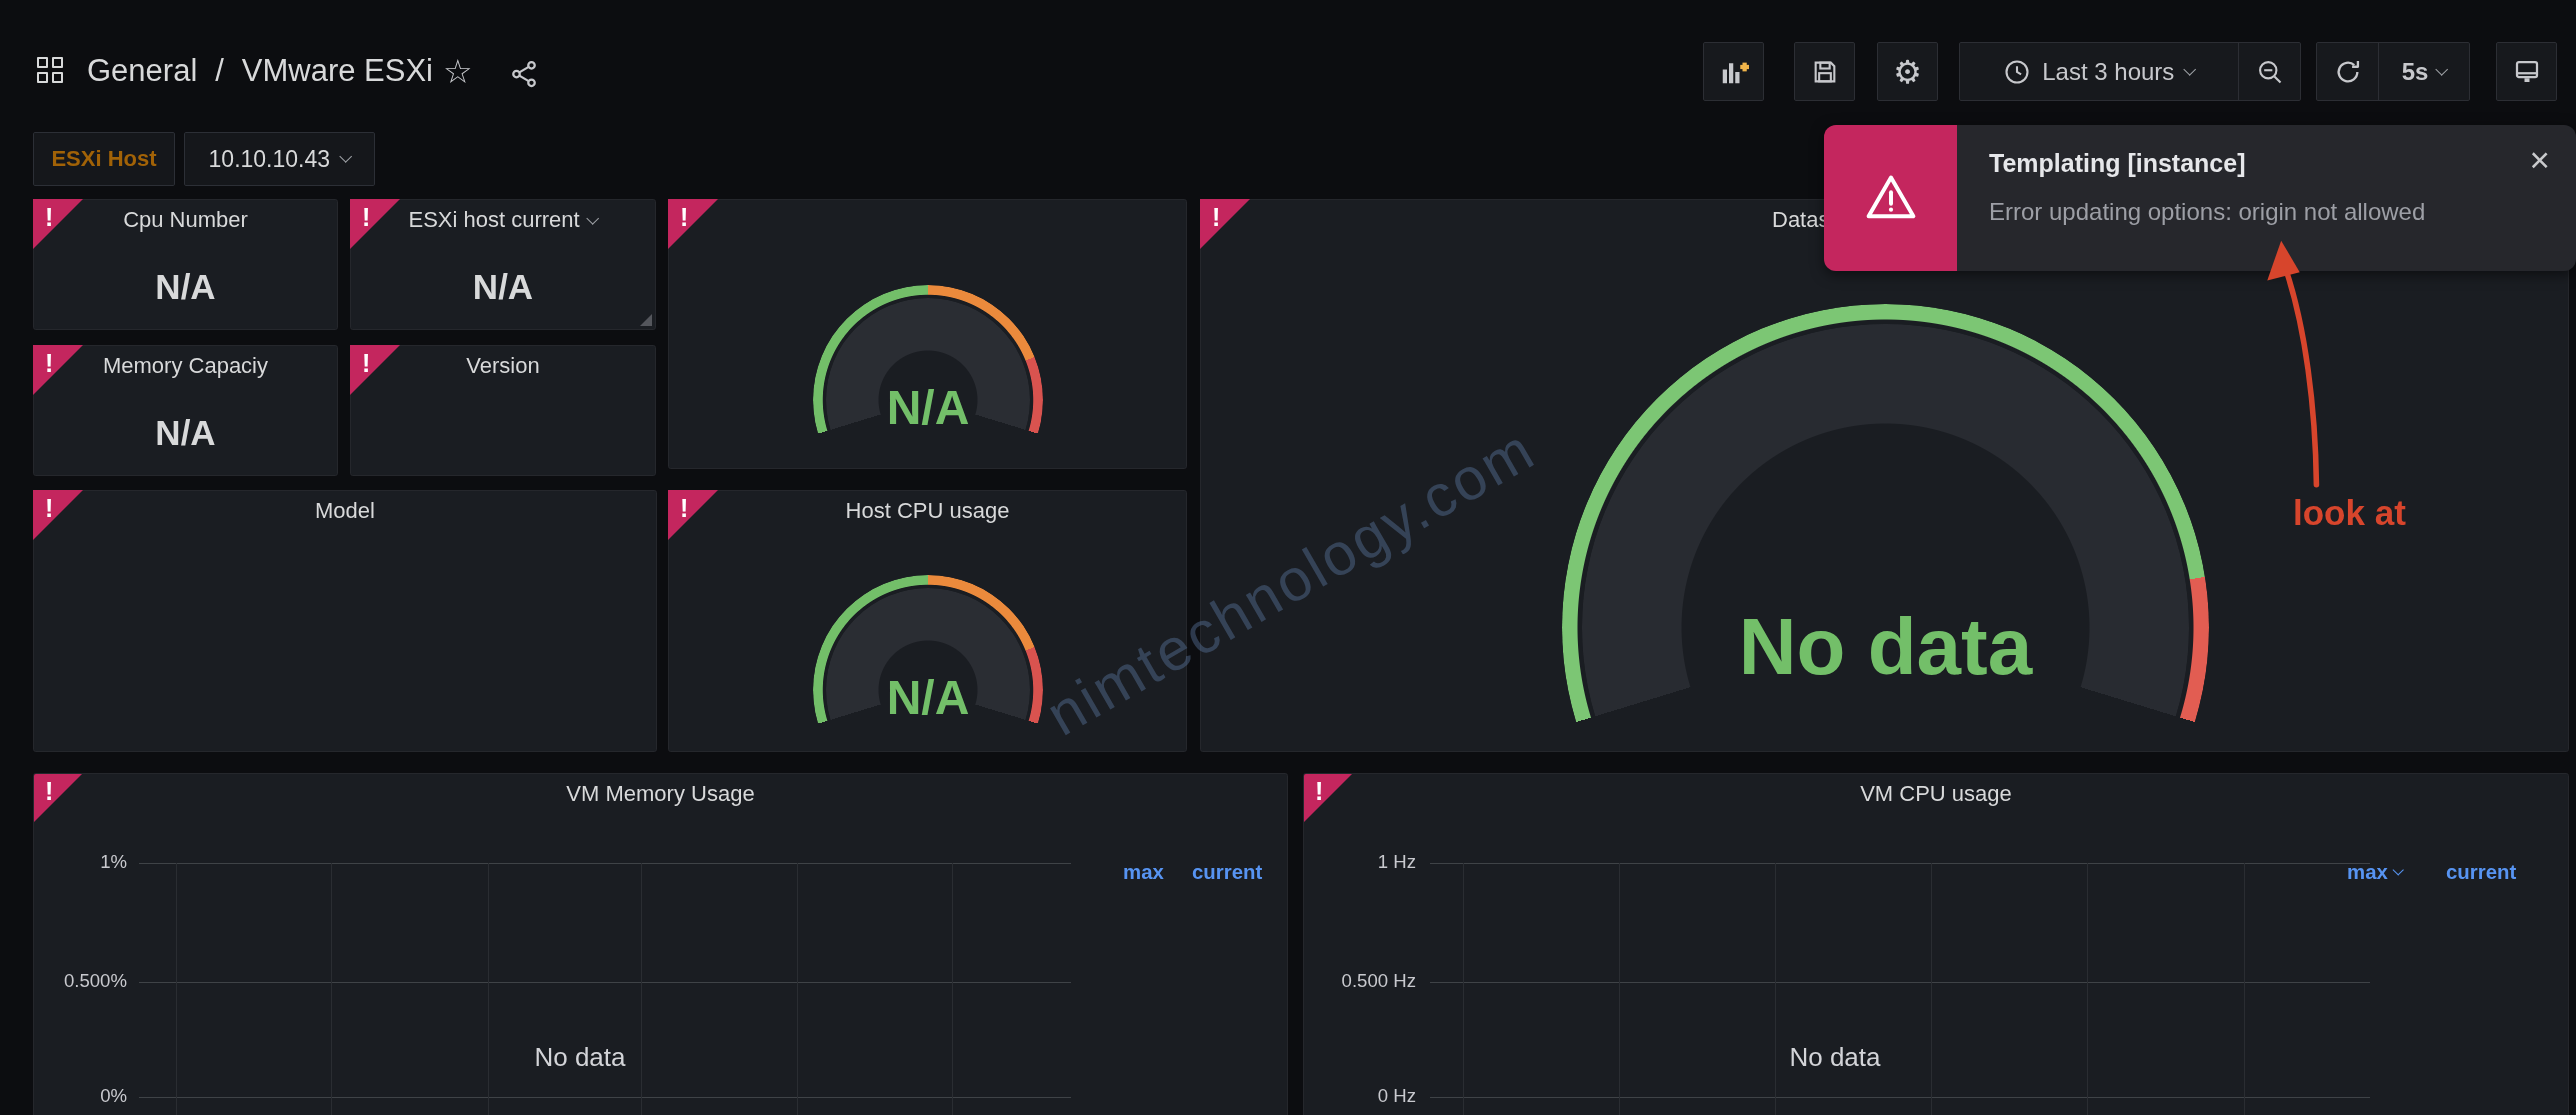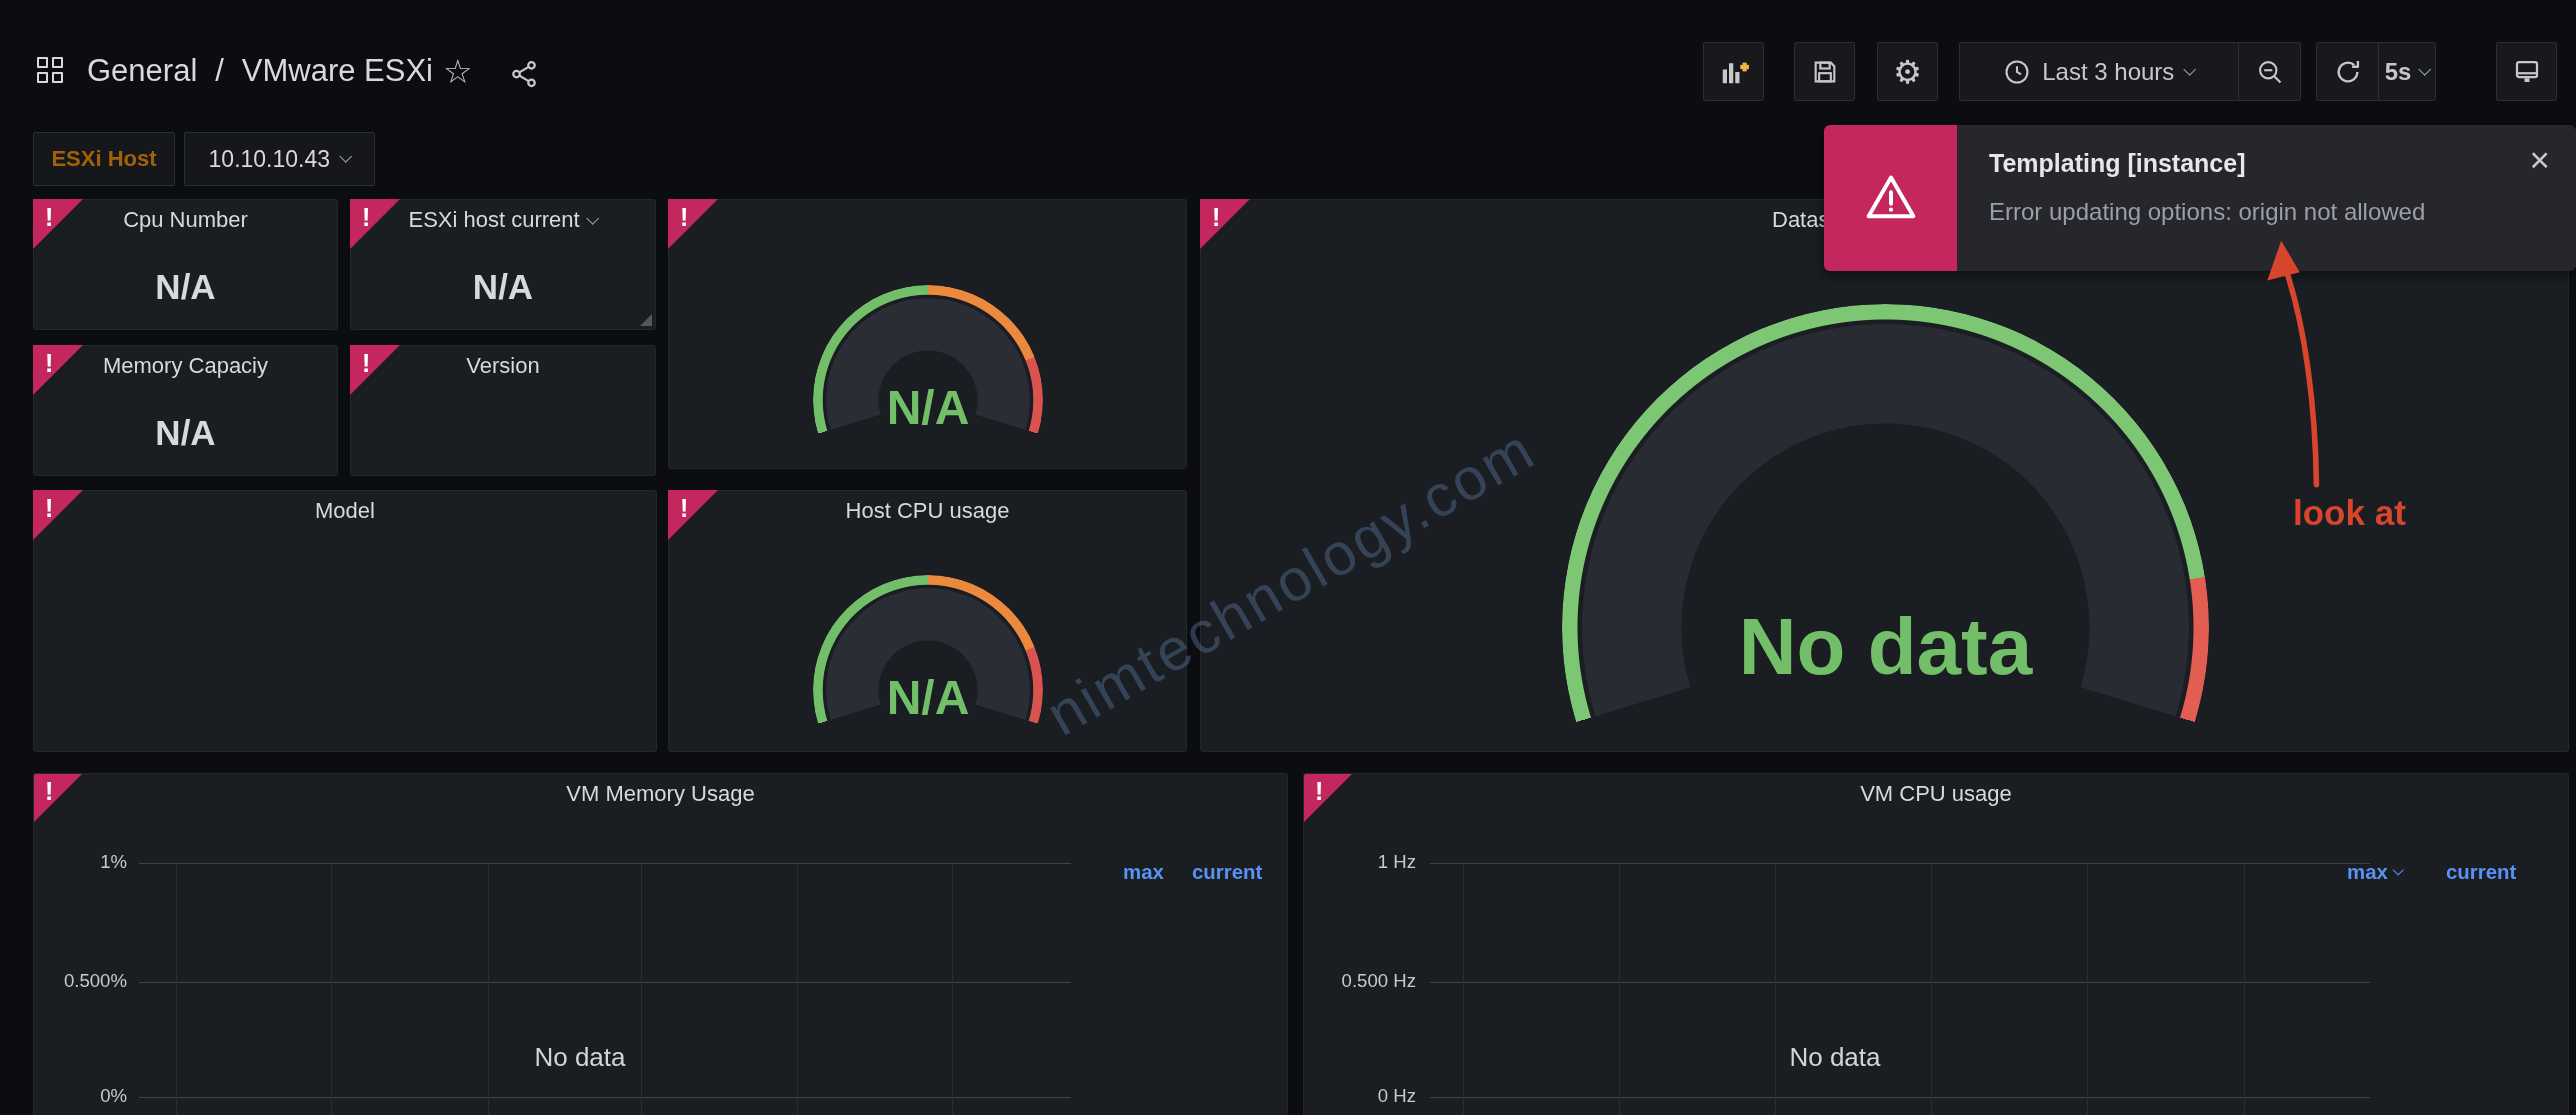--- a/index.html
+++ b/index.html
@@ -97,21 +97,21 @@
       </div>
       <div style="width:61px;height:100%;">
         <svg width="28" height="28" viewBox="0 0 24 24" fill="none" stroke="#c7c8cc" stroke-width="1.8">
           <circle cx="10.5" cy="10.5" r="7"></circle>
             <line x1="7" y1="10.5" x2="14" y2="10.5"></line>
             <line x1="15.8" y1="15.8" x2="21" y2="21"></line>
         </svg>
       </div>
     </div>
 
-    <div class="btn grp" style="left:2316px;width:120px;padding:0;">
+    <div class="btn grp" style="left:2316px;width:154px;padding:0;">
       <div style="width:61px;height:100%;border-right:0.9px solid #2c2e34;">
         <svg width="28" height="28" viewBox="0 0 24 24" fill="none" stroke="#c7c8cc" stroke-width="2">
           <path d="M20 12 a8 8 0 1 1 -2.6 -5.9"></path>
           <path d="M20.5 2.5 v5 h-5" stroke-linejoin="round"></path>
         </svg>
       </div>
       <div style="flex:1;gap:8.4px;height:100%;">
         <span style="font-size:24px;font-weight:600;">5s</span>
         <span class="chev" style="color:#9fa2a7;"></span>
       </div>
@@ -285,21 +285,21 @@
       <span class="chev" style="width:7.4px;height:7.4px;"></span>
     </span>
     <span class="legend-item" style="left:1142px;top:87px;">
       <span>current</span>
     </span>
   </div>
 
   <div class="abs" style="left:1291px;top:569px;transform:translate(-50%,-50%) rotate(-30deg);z-index:6;
               font-size:59px;letter-spacing:2.8px;color:rgba(96,124,168,0.40);white-space:nowrap;">nimtechnology.com</div>
 
-  <div class="abs" style="left:1824px;top:112px;width:752px;height:146px;z-index:30;display:flex;border-radius:6px;overflow:hidden;
+  <div class="abs" style="left:1824px;top:112px;width:752px;height:146px;z-index:30;display:flex;border-radius:12px;overflow:hidden;
               box-shadow:0 3.7px 13px rgba(0,0,0,0.5);">
     <div style="width:133px;background:#c4265e;display:flex;align-items:center;justify-content:center;">
       <svg width="56" height="56" viewBox="0 0 24 24" fill="none" stroke="#ffffff" stroke-width="1.7" stroke-linejoin="round">
         <path d="M12 3.2 L21.6 19.8 H2.4 Z"></path>
         <line x1="12" y1="9.5" x2="12" y2="14.5" stroke-linecap="round"></line>
         <circle cx="12" cy="17" r="0.9" fill="#ffffff" stroke="none"></circle>
       </svg>
     </div>
     <div style="flex:1;background:#26272c;position:relative;padding:24px 28px 0 32px;box-sizing:border-box;">
       <div style="font-size:25px;font-weight:700;color:#e6e7ea;">Templating [instance]</div>

